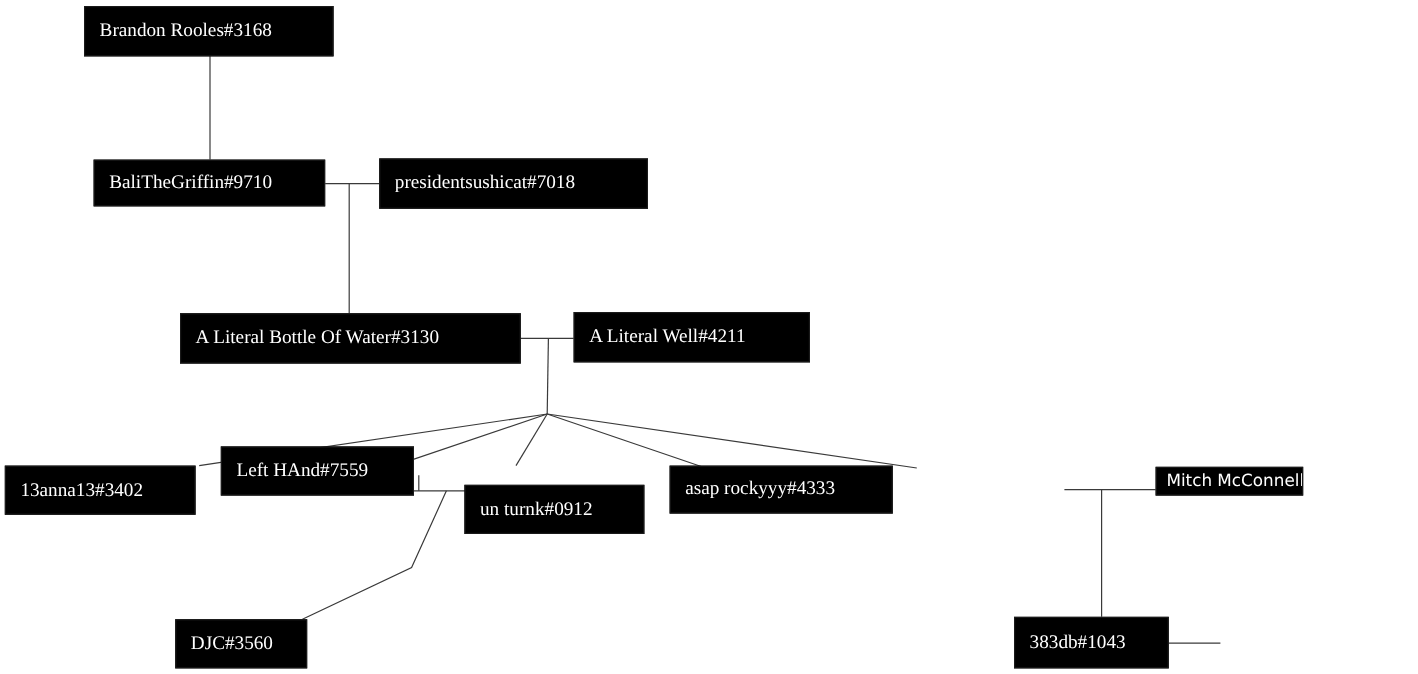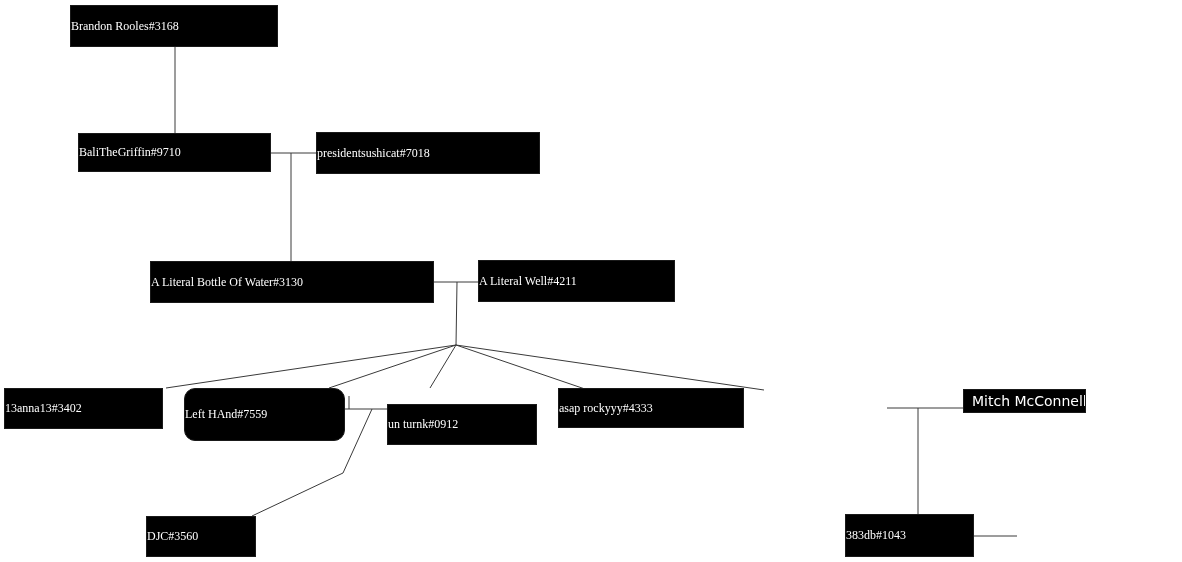--- a/index.html
+++ b/index.html
@@ -22,21 +22,22 @@
     fill: none;
   }
   .node {
     position: absolute;
     box-sizing: border-box;
     background: #000000;
     border: 1px solid #1a1a1a;
     color: #ffffff;
     display: flex;
     align-items: center;
-    font-size: 12px;
+    padding-left: 12px;
+    font-size: 16px;
     white-space: nowrap;
     overflow: hidden;
     cursor: default;
   }
   .node.selected {
     background: #0000fe;
     border-color: #000000;
   }
   .node.sans {
     font-family: "DejaVu Sans", "Liberation Sans", sans-serif;
@@ -84,21 +85,21 @@
   <div class="node" style="left:78px; top:133px; width:193px; height:39px;">BaliTheGriffin#9710</div>
 
   <div class="node" style="left:316px; top:132px; width:224px; height:42px;">presidentsushicat#7018</div>
 
   <div class="node" style="left:150px; top:261px; width:284px; height:42px;">A Literal Bottle Of Water#3130</div>
 
   <div class="node" style="left:478px; top:260px; width:197px; height:42px;text-align:center;">A Literal Well#4211</div>
 
   <div class="node" style="left:4px; top:388px; width:159px; height:41px;">13anna13#3402</div>
 
-  <div class="node" style="left:184px; top:388px; width:161px; height:53px;border-radius:11px;">Left HAnd#7559</div>
+  <div class="node" style="left:184px; top:372px; width:161px; height:41px;">Left HAnd#7559</div>
 
   <div class="node" style="left:387px; top:404px; width:150px; height:41px;">un turnk#0912</div>
 
   <div class="node" style="left:558px; top:388px; width:186px; height:40px;">asap rockyyy#4333</div>
 
 
   <div class="node sans" style="left:963px; top:389px; width:123px; height:24px;">Mitch McConnell</div>
 
   <div class="node" style="left:146px; top:516px; width:110px; height:41px;">DJC#3560</div>
 

